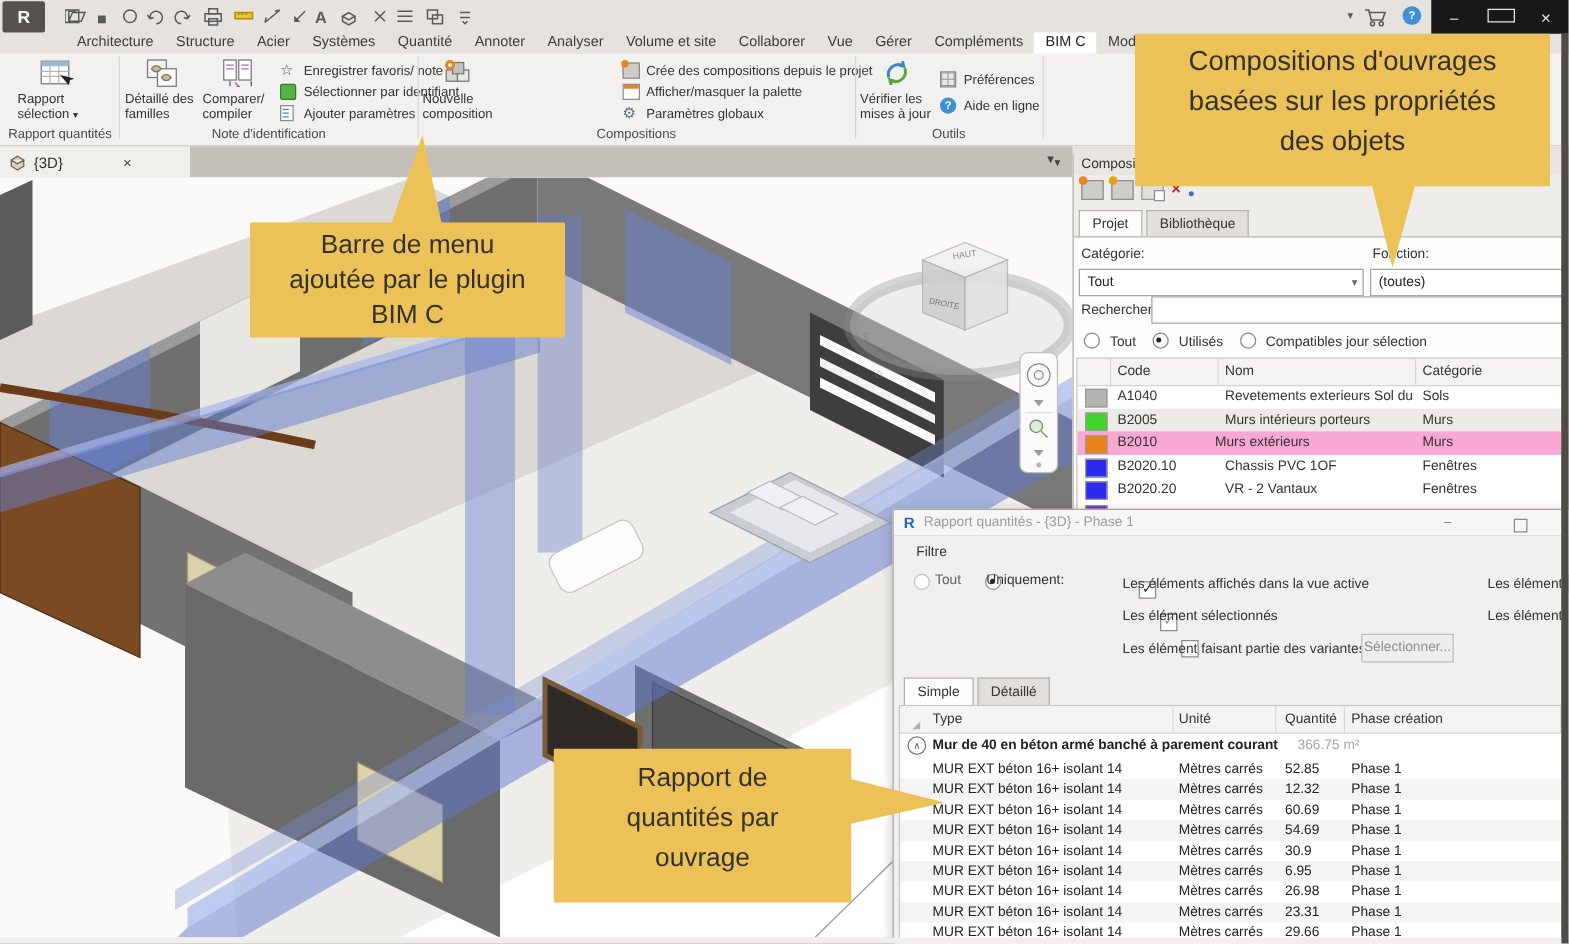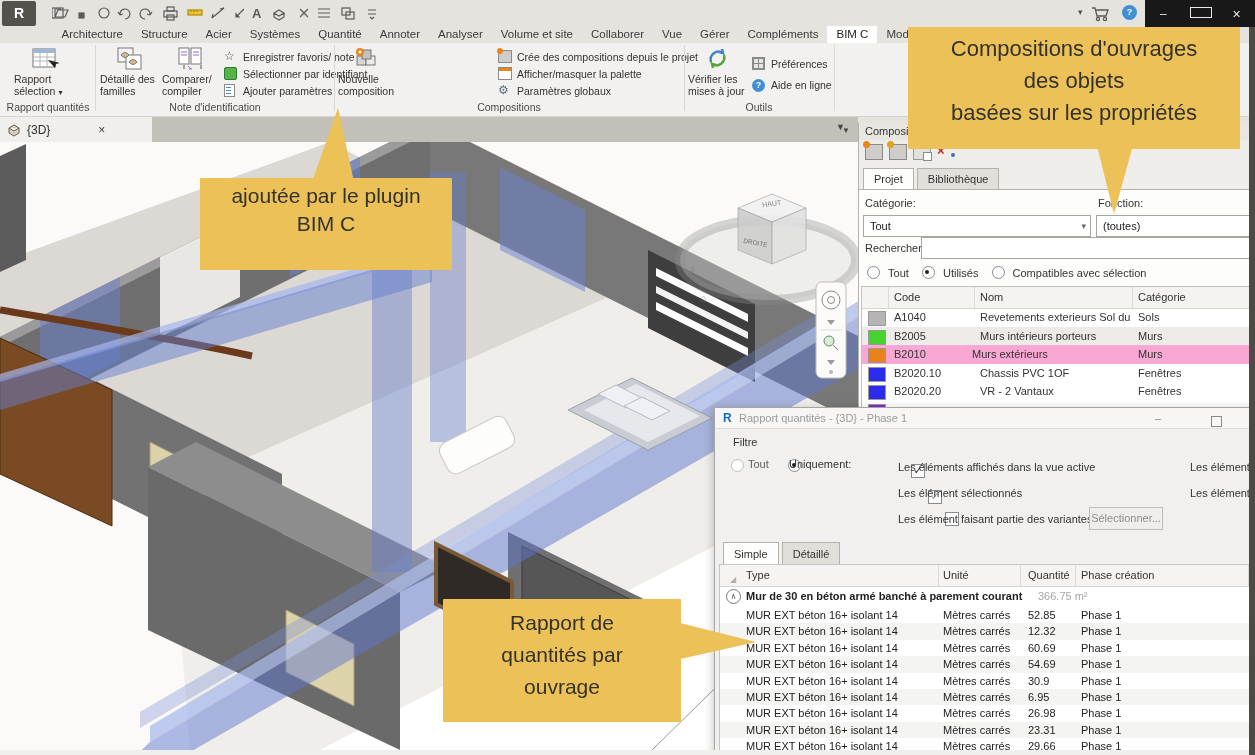--- a/index.html
+++ b/index.html
@@ -396,21 +396,21 @@
       <span>(toutes)</span>
     </div>
     <div class="r" style="left:6px;top:119px">Rechercher:</div>
     <div class="sel r" style="left:62px;top:114px;width:326px"><span></span></div>
     <div class="r" style="left:8px;top:143px;white-space:nowrap">
       <span class="radio"></span>
       <span style="margin:0 10px 0 5px">Tout</span>
       <span class="radio sel-on"></span>
       <span style="margin:0 10px 0 5px">Utilisés</span>
       <span class="radio"></span>
-      <span style="margin-left:5px">Compatibles avec sélection</span>
+      <span style="margin-left:5px">Compatibles jour sélection</span>
     </div>
     <div class="ptable r" style="left:2px;top:163px;width:387px;height:121px;overflow:hidden">
       <div class="phead r" style="left:0;top:0;width:100%;height:21px;line-height:21px">
         <span class="r" style="left:32px">Code</span>
         <span class="r" style="left:118px">Nom</span>
         <span class="r" style="left:276px">Catégorie</span>
         <span class="colsep" style="left:26px"></span>
           <span class="colsep" style="left:112px"></span>
           <span class="colsep" style="left:270px"></span>
       </div>
@@ -487,21 +487,21 @@
         <span class="dcell" style="left:308px">Quantité</span>
         <span class="dcell" style="left:361px">Phase création</span>
         <span class="colsep" style="left:218px"></span>
           <span class="colsep" style="left:300px"></span>
         <span class="colsep" style="left:355px"></span>
           <span class="colsep" style="left:528px"></span>
       </div>
       <div class="drow" style="top:21px;height:20px;line-height:20px">
         <span class="dcell" style="left:6px;top:3px;width:13px;height:13px;border:1px solid #777;border-radius:50%;
               font-size:8px;line-height:13px;text-align:center;color:#555">∧</span>
-        <span class="dcell" style="left:26px;font-weight:bold">Mur de 30 en béton armé banché à parement courant</span>
+        <span class="dcell" style="left:26px;font-weight:bold">Mur de 40 en béton armé banché à parement courant</span>
         <span class="dcell" style="left:318px;color:#a5a5a5">366.75 m²</span>
       </div>
       <div class="drow" style="top:42px">
         <span class="dcell" style="left:26px">MUR EXT béton 16+ isolant 14</span>
           <span class="dcell" style="left:223px">Mètres carrés</span>
           <span class="dcell" style="left:308px">52.85</span>
           <span class="dcell" style="left:361px">Phase 1</span>
       </div>
       <div class="drow alt" style="top:58.4px">
         <span class="dcell" style="left:26px">MUR EXT béton 16+ isolant 14</span>
@@ -552,28 +552,29 @@
           <span class="dcell" style="left:361px">Phase 1</span>
       </div>
     </div>
   </div>
 
   <svg class="ctail" style="left:1090px;top:138px" width="60" height="80">
     <polygon points="5,0 45,0 24,76" fill="#ecc157"></polygon>
   </svg>
   <div class="callout r" style="left:908px;top:27px;width:332px;height:116px;font-size:22px;line-height:32px;padding-top:6px">
     <div>Compositions  d'ouvrages</div>
+    <div>basées sur les propriétés</div>
     <div>des objets</div>
-    <div>basées sur les propriétés</div>
   </div>
 
   <svg class="ctail" style="left:306px;top:108px" width="56" height="74">
     <polygon points="6,74 48,74 32,0" fill="#ecc157"></polygon>
   </svg>
   <div class="callout r" style="left:200px;top:178px;width:252px;height:88px;font-size:21px;line-height:28px;padding-top:4px">
+    <div>Barre de menu</div>
     <div>ajoutée par le plugin</div>
     <div>BIM C</div>
   </div>
 
   <svg class="ctail" style="left:676px;top:620px" width="82" height="42">
     <polygon points="0,2 0,40 80,22" fill="#ecc157"></polygon>
   </svg>
   <div class="callout r" style="left:443px;top:599px;width:238px;height:115px;font-size:21px;line-height:32px;padding-top:8px">
     <div>Rapport de</div>
     <div>quantités par</div>

